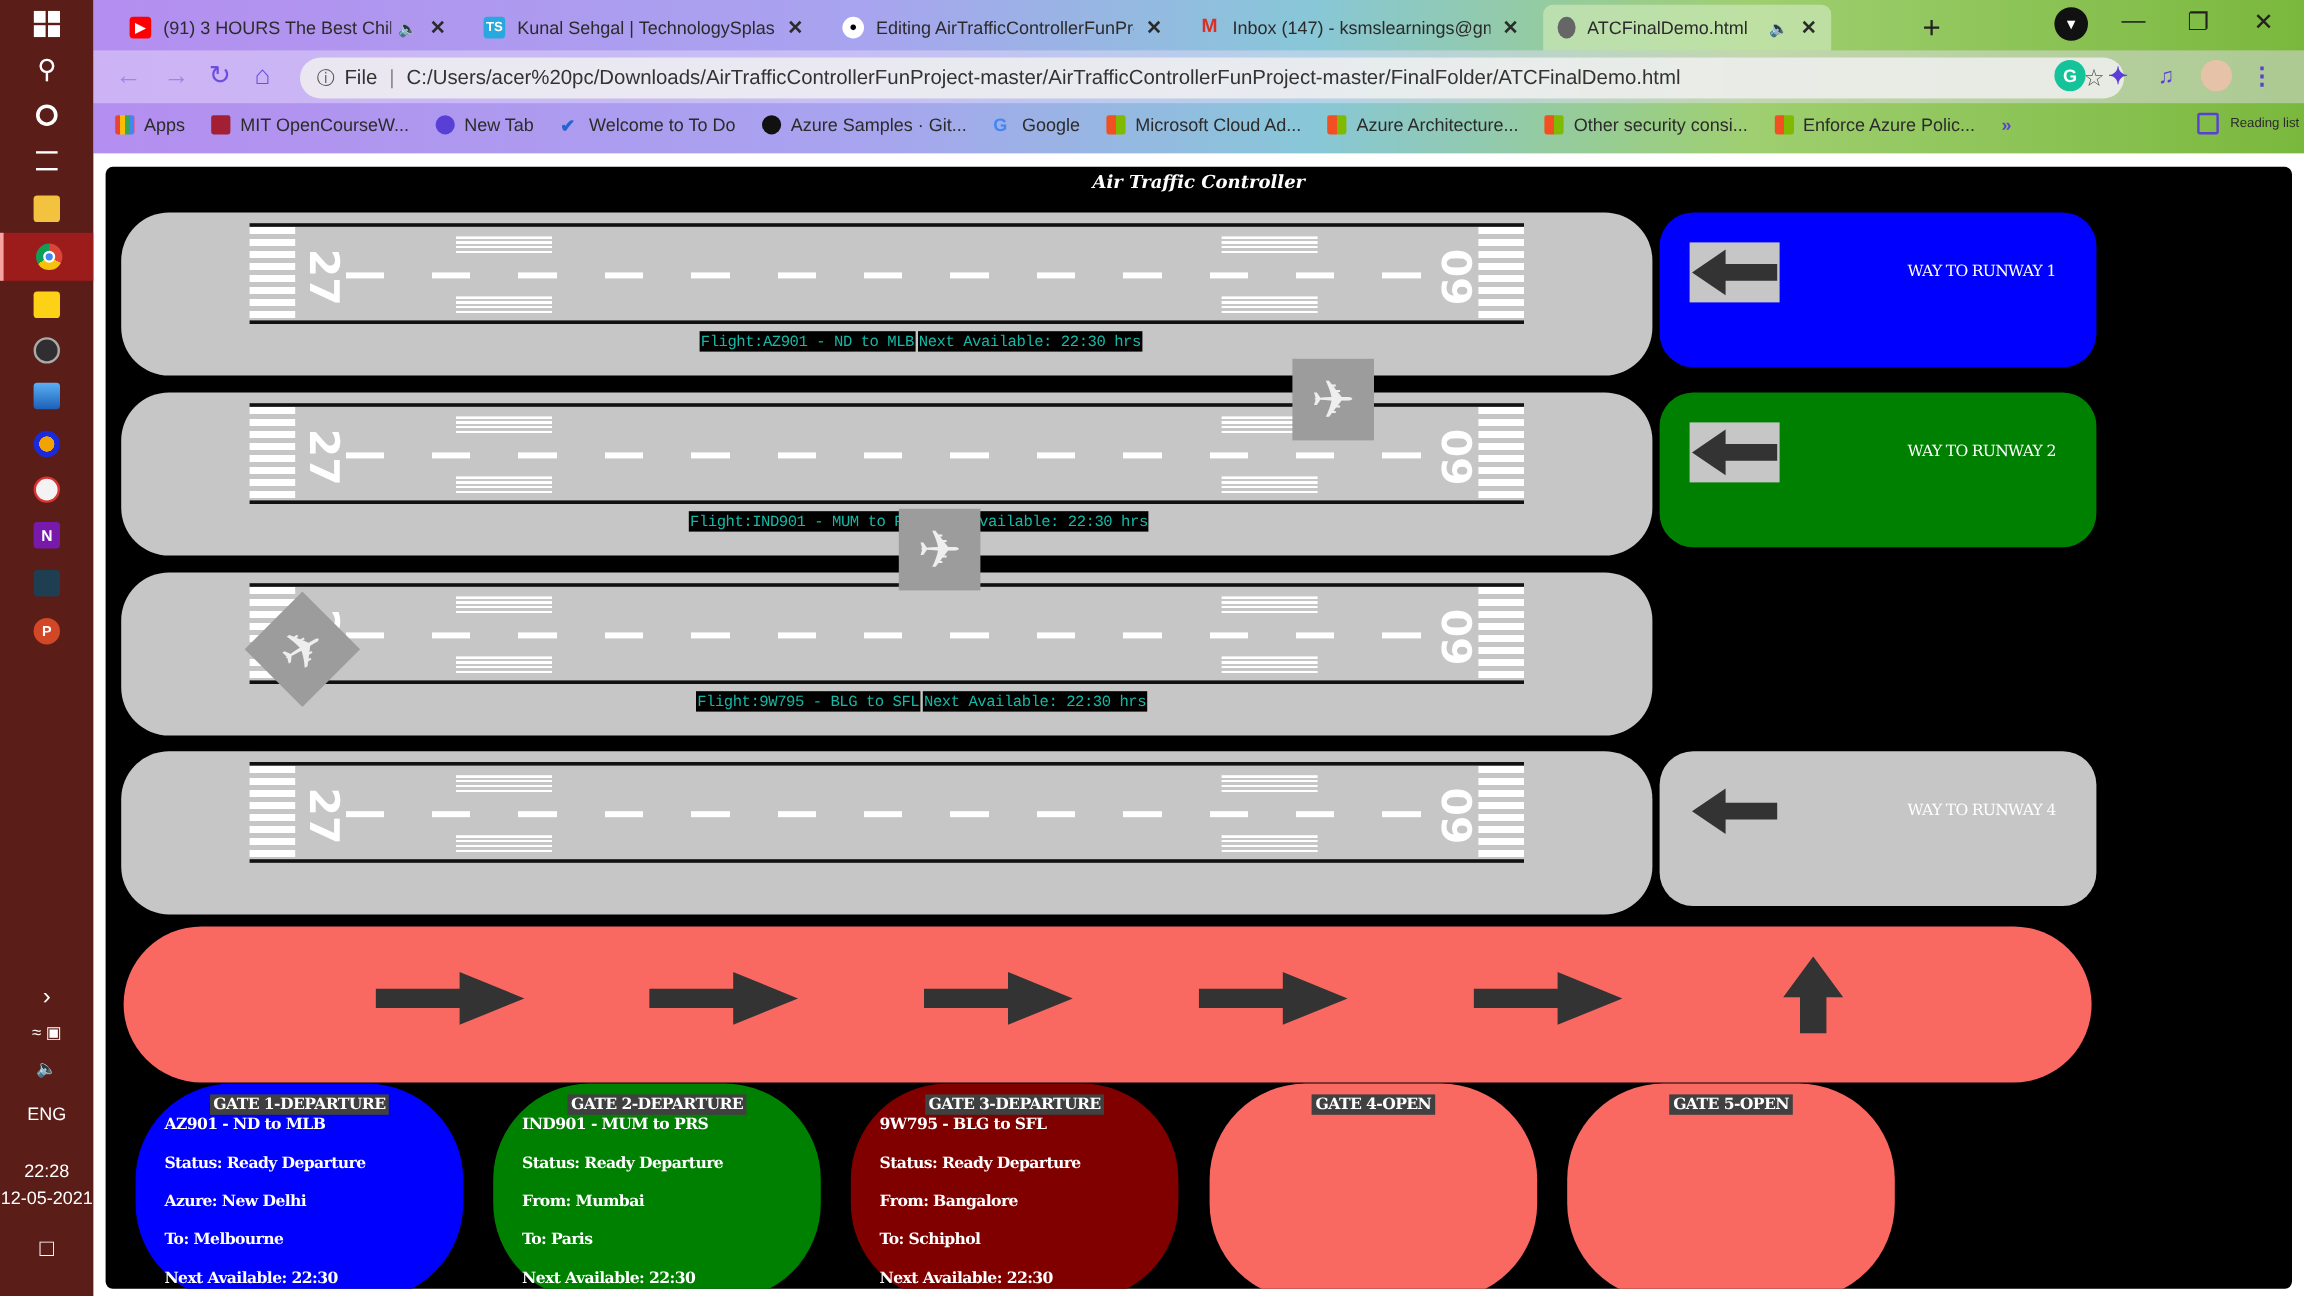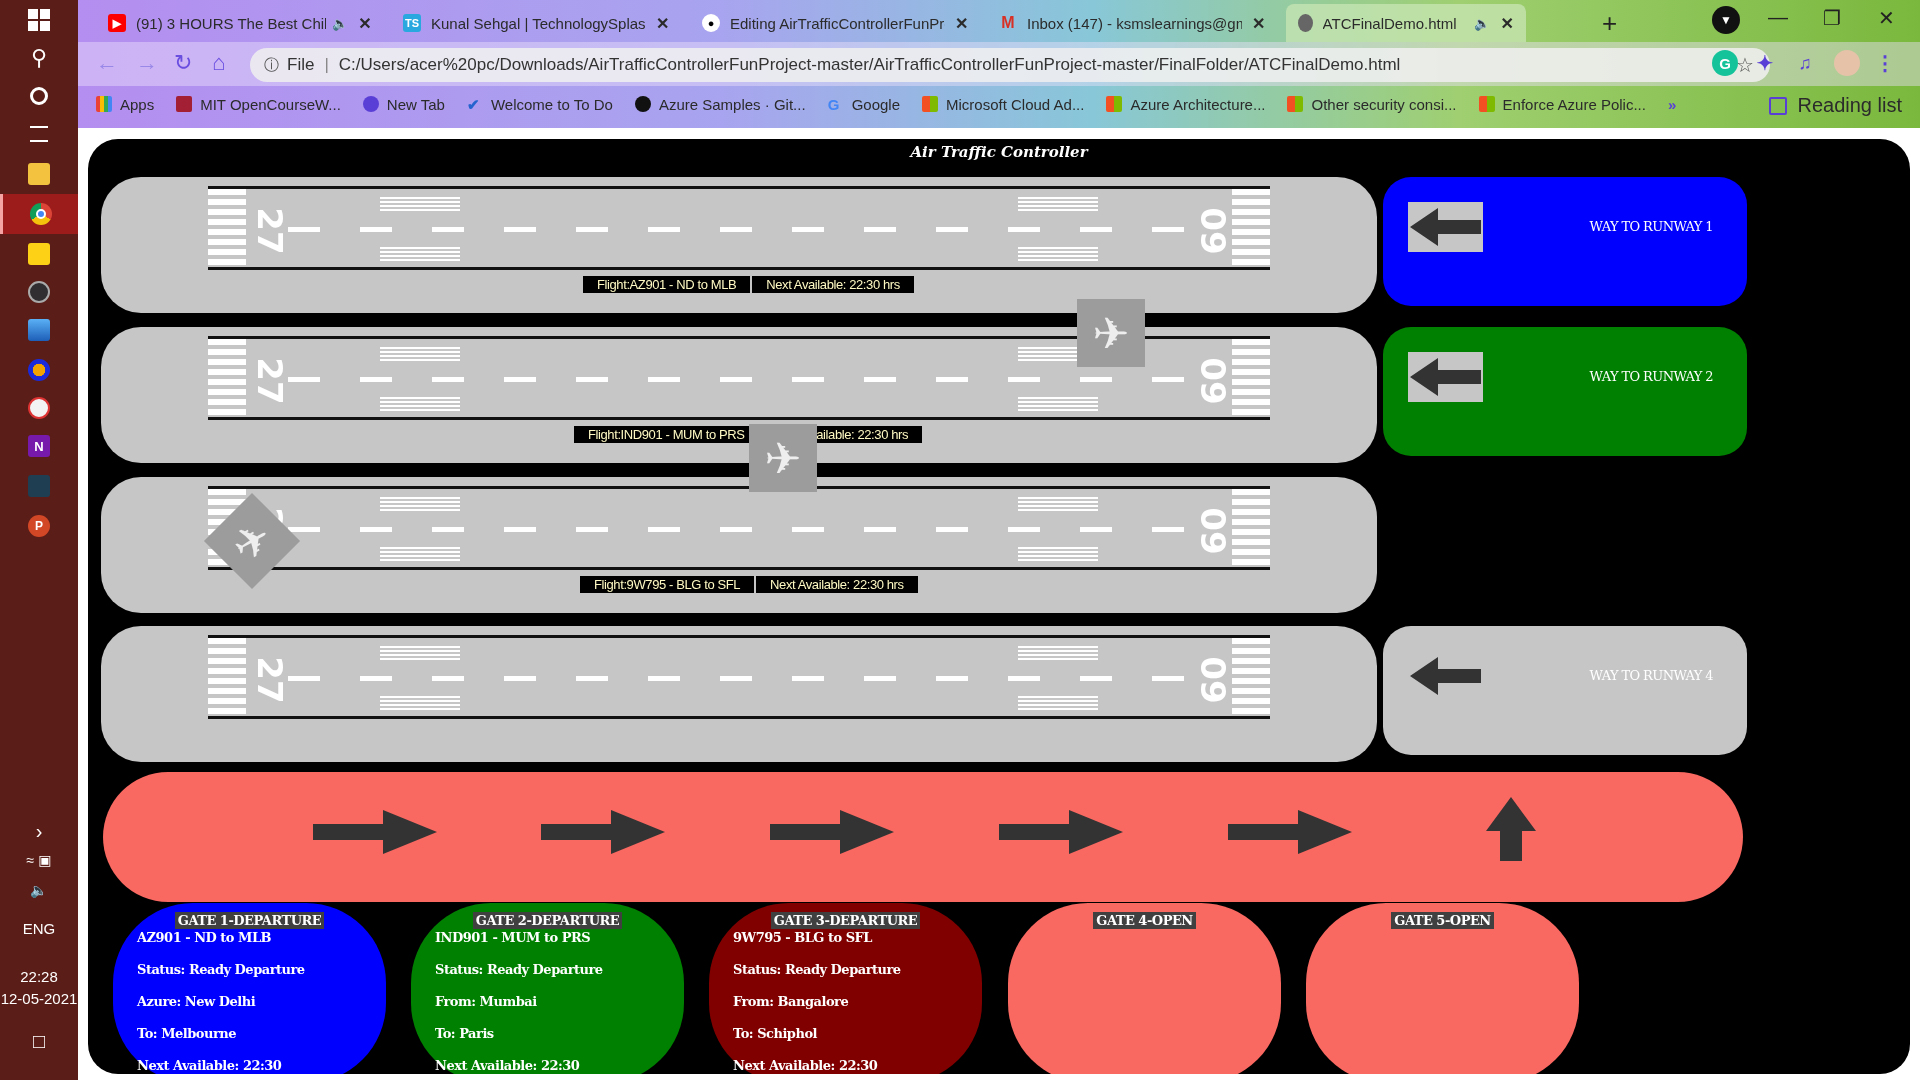--- a/index.html
+++ b/index.html
@@ -28,41 +28,41 @@
   .nav-btn { position: absolute; top: 8px; font-size: 22px; color: #6a4ee0; }
   .omnibox { position: absolute; left: 172px; top: 6px; width: 1520px; height: 34px; border-radius: 17px; background: rgba(240, 240, 240, 0.85); display: flex; align-items: center; padding-left: 14px; font-size: 17px; color: #333; }
   .omnibox .info { font-size: 15px; margin-right: 8px; color: #555; }
   .omnibox .sep { margin: 0 10px; color: #888; }
   .omnibox .star { position: absolute; right: 16px; font-size: 20px; color: #555; }
   .ext { position: absolute; top: 8px; width: 26px; height: 26px; border-radius: 50%; display: flex; align-items: center; justify-content: center; font-size: 15px; font-weight: bold; }
   .bookmarks { position: absolute; left: 0; top: 86px; height: 36px; width: 100%; display: flex; align-items: center; padding-left: 18px; font-size: 15px; color: #2b2b2b; }
   .bm { display: flex; align-items: center; margin-right: 22px; white-space: nowrap; }
   .bm .ico { width: 16px; height: 16px; margin-right: 8px; display: inline-block; border-radius: 2px; }
   .ms { background: linear-gradient(90deg, #f25022 50%, #7fba00 50%); }
-  .reading { position: absolute; right: 18px; top: 94px; font-size: 20px; color: #2b2b2b; display: flex; align-items: center; }
+  .reading { position: absolute; right: 4px; top: 94px; font-size: 11px; color: #2b2b2b; display: flex; align-items: center; }
   .reading .ri { width: 18px; height: 18px; border: 2px solid #5a3fd6; border-radius: 2px; margin-right: 10px; }
 
   
   .page { position: absolute; left: 78px; top: 128px; width: 1842px; height: 952px; background: #fff; }
-  .stage { position: absolute; left: 10px; top: 11px; width: 1822px; height: 935px; background: #000; border-radius: 30px; overflow: hidden; }
+  .stage { position: absolute; left: 10px; top: 11px; width: 1822px; height: 935px; background: #000; border-radius: 6px; overflow: hidden; }
   .app-title { position: absolute; left: 0; width: 100%; top: 4px; text-align: center; color: #fff; font-family: "DejaVu Serif", serif; font-style: italic; font-weight: bold; font-size: 15px; }
 
   .runway { position: absolute; left: 13px; width: 1276px; height: 136px; background: #c6c6c6; border-radius: 40px; }
   .strip { position: absolute; left: 107px; top: 9px; width: 1062px; height: 84px; border-top: 3px solid #111; border-bottom: 3px solid #111; }
   .thr { position: absolute; top: 0; width: 38px; height: 100%;
          background: repeating-linear-gradient(180deg, #fff 0 6px, transparent 6px 10px); }
   .thr.left { left: 0; } .thr.right { right: 0; }
   .rwnum { position: absolute; top: 22px; color: #fff; font-size: 34px; font-weight: bold; font-family: "DejaVu Sans", sans-serif; }
   .rwnum.left { left: 38px; transform: rotate(90deg); }
   .rwnum.right { right: 34px; transform: rotate(90deg); }
   .centerline { position: absolute; left: 80px; right: 80px; top: 38px; height: 5px;
                 background: repeating-linear-gradient(90deg, #fff 0 32px, transparent 32px 72px); }
   .tdz { position: absolute; width: 80px; height: 14px; background: repeating-linear-gradient(180deg, #fff 0 2px, transparent 2px 4px); }
   .flight-label { position: absolute; top: 99px; left: 480px; display: flex; gap: 2px; }
-  .flight-label span { background: #000; color: #fef9c3; font-family: Liberation Sans, sans-serif; font-size: 13px; padding: 1px 14px; white-space: nowrap; letter-spacing: -0.4px; }
+  .flight-label span { background: #000; color: #14b8a6; font-family: Liberation Mono, monospace; font-size: 13px; padding: 1px 1px; white-space: nowrap; letter-spacing: -0.4px; }
 
   .plane { position: absolute; width: 68px; height: 68px; background: #9c9c9c; display: flex; align-items: center; justify-content: center; color: #eee; font-size: 44px; }
 
   .wayto { position: absolute; left: 1295px; width: 364px; height: 129px; border-radius: 28px; }
   .way-arrow-box { position: absolute; left: 25px; top: 25px; width: 75px; height: 50px; background: #c6c6c6; display: flex; align-items: center; justify-content: center; }
   .way-label { position: absolute; right: 34px; top: 42px; color: #fff; font-family: "DejaVu Serif", serif; font-weight: normal; font-size: 13px; letter-spacing: -0.6px; }
 
   .taxiway { position: absolute; left: 15px; top: 633px; width: 1640px; height: 130px; background: #f96861; border-radius: 65px; }
   .taxi-arrow { position: absolute; top: 38px; }
 

